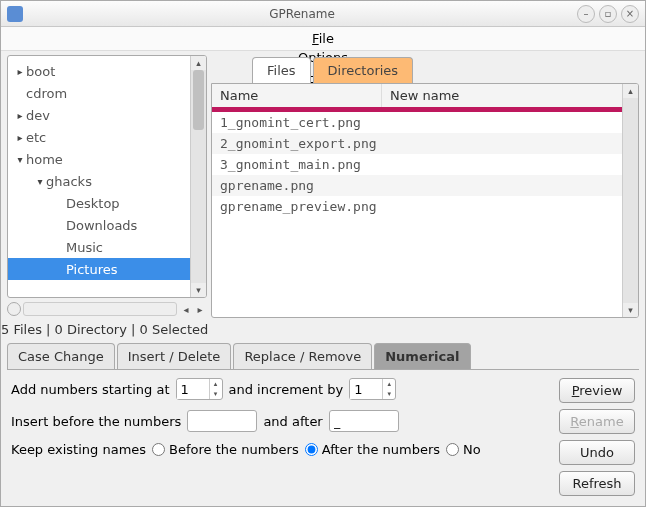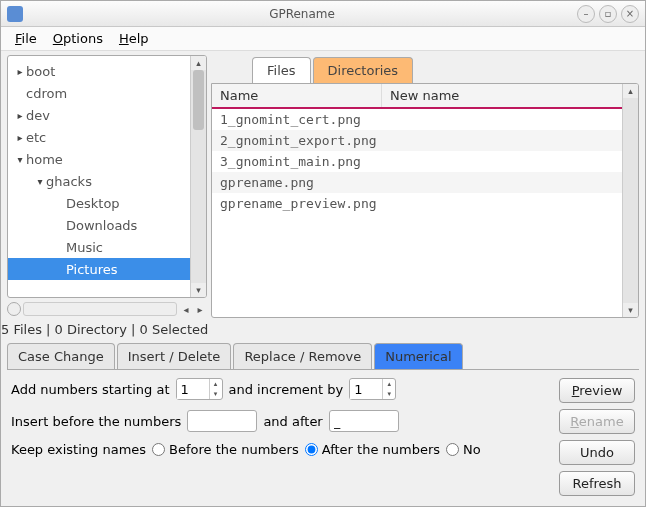--- a/index.html
+++ b/index.html
@@ -1,21 +1,21 @@
 <!DOCTYPE html>
 <html><head>
 <meta charset="utf-8">
 <style>
 * { box-sizing: border-box; margin: 0; padding: 0; font-family: "DejaVu Sans", Arial, sans-serif; font-size: 13px; }
 body { background: #f0f0f0; width: 646px; height: 507px; overflow: hidden; display: flex; flex-direction: column; border: 1px solid #aaa; }
 .titlebar { height: 26px; background: linear-gradient(to bottom, #fcfcfc, #e8e8e8); display: flex; align-items: center; padding: 0 6px; border-bottom: 1px solid #c8c8c8; }
 .titlebar .app-icon { width: 16px; height: 16px; background: #5a8dd4; border-radius: 3px; margin-right: 8px; display: flex; align-items: center; justify-content: center; }
 .titlebar .title { flex: 1; text-align: center; color: #555; font-size: 12px; }
 .titlebar .winbtn { width: 18px; height: 18px; border-radius: 50%; background: #eee; border: 1px solid #bbb; margin-left: 4px; display: flex; align-items: center; justify-content: center; font-size: 10px; color: #666; }
-.menubar { height: 24px; background: #fafafa; display: flex; align-items: center; padding: 2px 6px; border-bottom: 1px solid #ddd; }
+.menubar { height: 24px; background: #fafafa; display: flex; align-items: center; padding: 2px 6px; border-bottom: 1px solid #ddd; flex-direction: column; }
 .menubar span { padding: 2px 8px; cursor: pointer; }
 .menubar span u { text-decoration: underline; }
 .content { flex: 1; display: flex; padding: 4px 6px 0 6px; gap: 4px; min-height: 0; }
 .sidebar { width: 200px; display: flex; flex-direction: column; }
 .tree-container { flex: 1; border: 1px solid #aaa; background: #fff; border-radius: 3px; display: flex; position: relative; overflow: hidden; }
 .tree { flex: 1; font-family: monospace; font-size: 13px; padding: 4px 0; overflow: hidden; }
 .tree-row { height: 22px; display: flex; align-items: center; padding-left: 6px; color: #555; white-space: nowrap; }
 .tree-row.selected { background: #3b8ee8; color: #fff; }
 .tree-expander { width: 12px; display: inline-block; text-align: center; color: #444; font-size: 10px; }
 .tree-row.selected .tree-expander { color: #fff; }
@@ -26,30 +26,30 @@
 .hscroll-row { height: 18px; display: flex; align-items: center; margin-top: 2px; }
 .hscroll-row .circle { width: 14px; height: 14px; border-radius: 50%; border: 1px solid #aaa; background: #eee; }
 .hscroll-row .track { flex: 1; height: 14px; background: #eee; border: 1px solid #ccc; border-radius: 3px; margin: 0 2px; }
 .hscroll-row .harrow { width: 14px; text-align: center; color: #555; font-size: 10px; }
 .mainarea { flex: 1; display: flex; flex-direction: column; }
 .tabs { display: flex; height: 28px; align-items: flex-end; padding-left: 41px; }
 .tab { padding: 5px 14px; border: 1px solid #aaa; border-bottom: none; background: #fdba74; border-radius: 4px 4px 0 0; margin-right: 2px; cursor: pointer; color: #444; }
 .tab.active { background: #fff; position: relative; z-index: 2; }
 .filelist { flex: 1; border: 1px solid #aaa; background: #fff; border-radius: 0 3px 3px 3px; display: flex; overflow: hidden; }
 .filetable { flex: 1; }
-.filehead { display: flex; border-bottom: 2px solid #be185d; background: #f4f4f4; }
+.filehead { display: flex; border-bottom: 5px solid #be185d; background: #f4f4f4; }
 .filehead div { padding: 4px 8px; color: #333; }
 .col-name { width: 170px; border-right: 1px solid #ddd; }
 .col-newname { flex: 1; }
 .filerow { padding: 3px 8px; font-family: monospace; color: #555; }
 .filerow:nth-child(even) { background: #f5f5f5; }
 .statusline { text-align: left; padding: 4px 0 6px 0; color: #333; font-size: 13px; }
 .bottom-tabs { display: flex; padding: 0 6px; }
 .btab { padding: 5px 10px; border: 1px solid #aaa; border-bottom: none; background: #e8e8e8; border-radius: 4px 4px 0 0; margin-right: 2px; cursor: pointer; font-size: 13px; color: #333; }
-.btab.active { background: #3b82f6; }
+.btab.active { background: #a3a3a3; font-weight: bold; }
 .options-panel { border-top: 1px solid #aaa; margin: 0 6px 6px 6px; padding: 8px 4px 4px 4px; display: flex; gap: 6px; }
 .opt-left { flex: 1; display: flex; flex-direction: column; gap: 10px; }
 .opt-row { display: flex; align-items: center; gap: 6px; flex-wrap: wrap; }
 .spinbox { display: inline-flex; align-items: center; border: 1px solid #aaa; border-radius: 3px; background: #fff; height: 22px; }
 .spinbox input { width: 32px; border: none; text-align: left; padding: 2px 4px; font-size: 13px; outline: none; }
 .spinbox .spbtns { display: flex; flex-direction: column; border-left: 1px solid #ccc; }
 .spinbox .spbtns span { height: 10px; width: 12px; font-size: 7px; text-align: center; line-height: 10px; color: #555; cursor: pointer; }
 .tinput { border: 1px solid #aaa; border-radius: 3px; height: 22px; padding: 2px 4px; background: #fff; }
 .tinput.small { width: 70px; }
 .radio { display: inline-flex; align-items: center; gap: 4px; }

